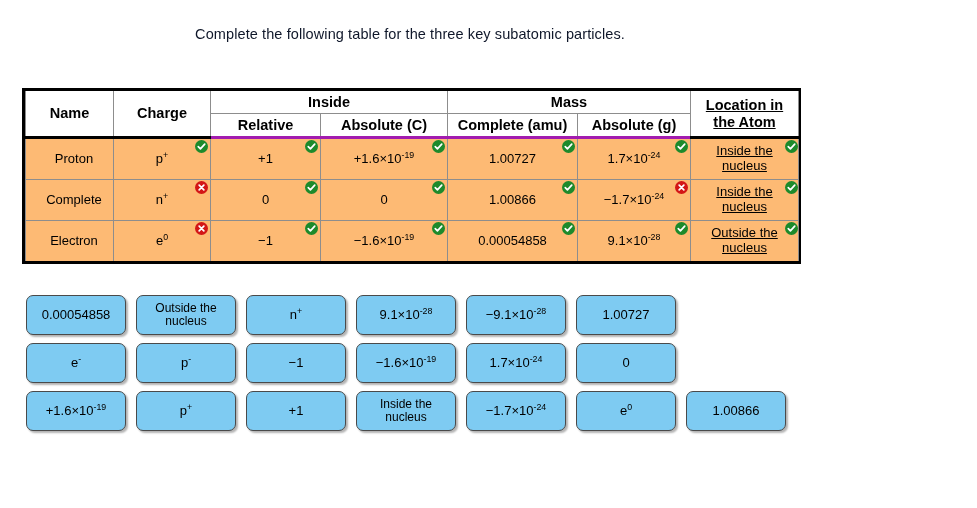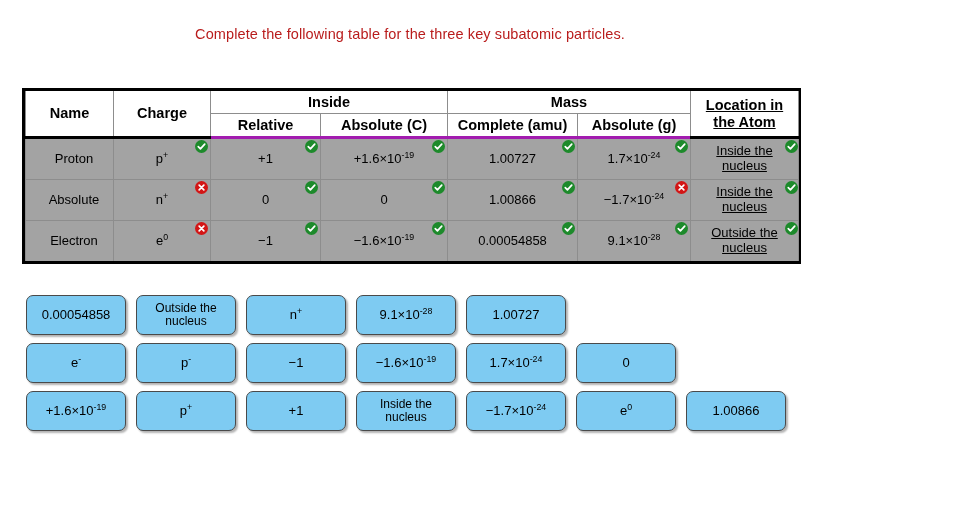--- a/index.html
+++ b/index.html
@@ -17,21 +17,21 @@
   }
 
   
   #prompt {
     position: absolute;
     left: 0;
     top: 26px;
     width: 820px;
     text-align: center;
     font-size: 14.5px;
-    color: #b91c1c;
+    color: #0f172a;
     letter-spacing: 0.1px;
   }
 
   
   #table-wrap {
     position: absolute;
     left: 22px;
     top: 88px;
     width: 773px;
   }
@@ -55,21 +55,21 @@
     font-weight: bold;
     line-height: 1.12;
     height: 22px;
     background: #ffffff;
   }
   table.qtable td {
     font-size: 13px;
     font-weight: normal;
     line-height: 1.12;
     height: 40px;
-    background: #a3a3a3;
+    background: #fdba74;
   }
 
   
   .qtable { border: 0; }
   #table-wrap {
     border: 3px solid #000000;
     box-sizing: content-box;
   }
   tr.hdr-top th { border-top: 0; }
   tr.hdr-bottom th { border-bottom: 3px solid #a21caf; }
@@ -207,21 +207,21 @@
             <div>Inside the</div>
             <div>nucleus</div>
             <span class="badge ok" style="right: 0px;">
               <svg width="9" height="9" viewBox="0 0 10 10">
                 <path d="M1.4 5.2 L3.8 7.6 L8.6 2.4" stroke="#fff" stroke-width="1.9" fill="none" stroke-linecap="round" stroke-linejoin="round"></path>
               </svg>
             </span>
           </td>
         </tr>
         <tr class="data-row">
-          <td class="c0 name-cell">Absolute</td>
+          <td class="c0 name-cell">Complete</td>
           <td><span>n<sup>+</sup></span><span class="badge no">
               <svg width="9" height="9" viewBox="0 0 10 10">
                 <path d="M2.4 2.4 L7.6 7.6 M7.6 2.4 L2.4 7.6" stroke="#fff" stroke-width="1.9" fill="none" stroke-linecap="round"></path>
               </svg>
             </span></td>
           <td><span>0</span><span class="badge ok">
               <svg width="9" height="9" viewBox="0 0 10 10">
                 <path d="M1.4 5.2 L3.8 7.6 L8.6 2.4" stroke="#fff" stroke-width="1.9" fill="none" stroke-linecap="round" stroke-linejoin="round"></path>
               </svg>
             </span></td>
@@ -302,20 +302,23 @@
           <div>nucleus</div>
         </div>
       </div>
       <div class="tile">
         <span>n<sup>+</sup></span>
       </div>
       <div class="tile">
         <span>9.1×10<sup>-28</sup></span>
       </div>
       <div class="tile">
+        <span>−9.1×10<sup>-28</sup></span>
+      </div>
+      <div class="tile">
         <span>1.00727</span>
       </div>
     </div>
     <div class="tile-row">
       <div class="tile">
         <span>e<sup>-</sup></span>
       </div>
       <div class="tile">
         <span>p<sup>-</sup></span>
       </div>

